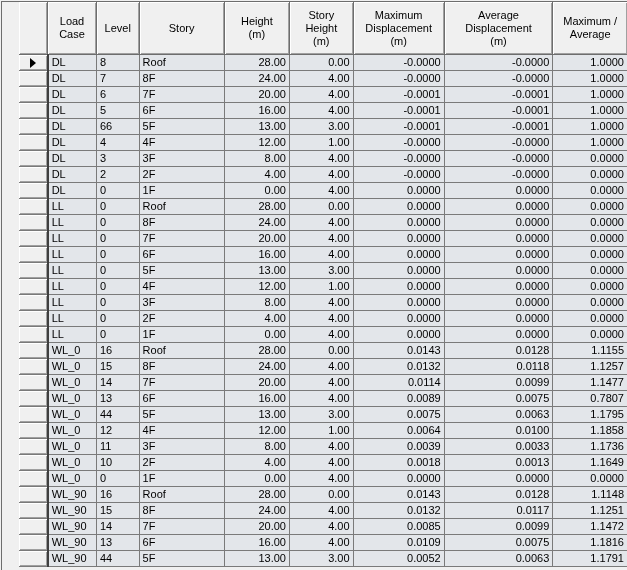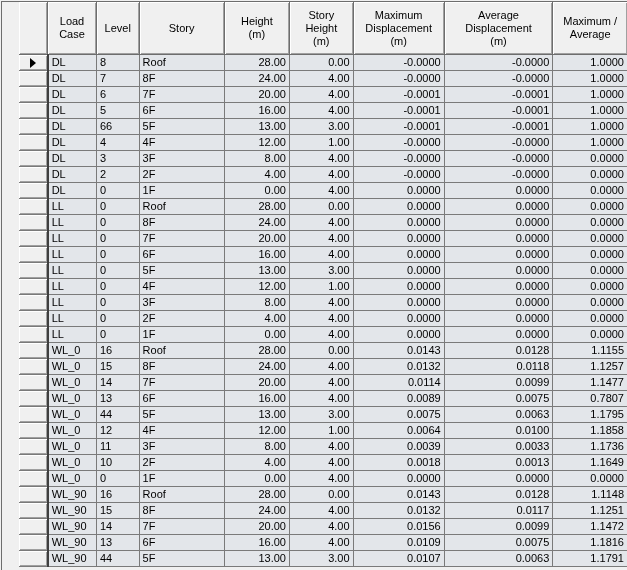--- a/index.html
+++ b/index.html
@@ -421,21 +421,21 @@
           <td class="num">0.0117</td>
           <td class="num">1.1251</td>
         </tr>
         <tr>
           <td class="rowhdr"></td>
           <td class="txt">WL_90</td>
           <td class="txt">14</td>
           <td class="txt">7F</td>
           <td class="num">20.00</td>
           <td class="num">4.00</td>
-          <td class="num">0.0156</td>
+          <td class="num">0.0085</td>
           <td class="num">0.0099</td>
           <td class="num">1.1472</td>
         </tr>
         <tr>
           <td class="rowhdr"></td>
           <td class="txt">WL_90</td>
           <td class="txt">13</td>
           <td class="txt">6F</td>
           <td class="num">16.00</td>
           <td class="num">4.00</td>
@@ -443,19 +443,19 @@
           <td class="num">0.0075</td>
           <td class="num">1.1816</td>
         </tr>
         <tr>
           <td class="rowhdr"></td>
           <td class="txt">WL_90</td>
           <td class="txt">44</td>
           <td class="txt">5F</td>
           <td class="num">13.00</td>
           <td class="num">3.00</td>
-          <td class="num">0.0107</td>
+          <td class="num">0.0052</td>
           <td class="num">0.0063</td>
           <td class="num">1.1791</td>
         </tr>
       </tbody>
   </table>
 </div>
 
 </body></html>

